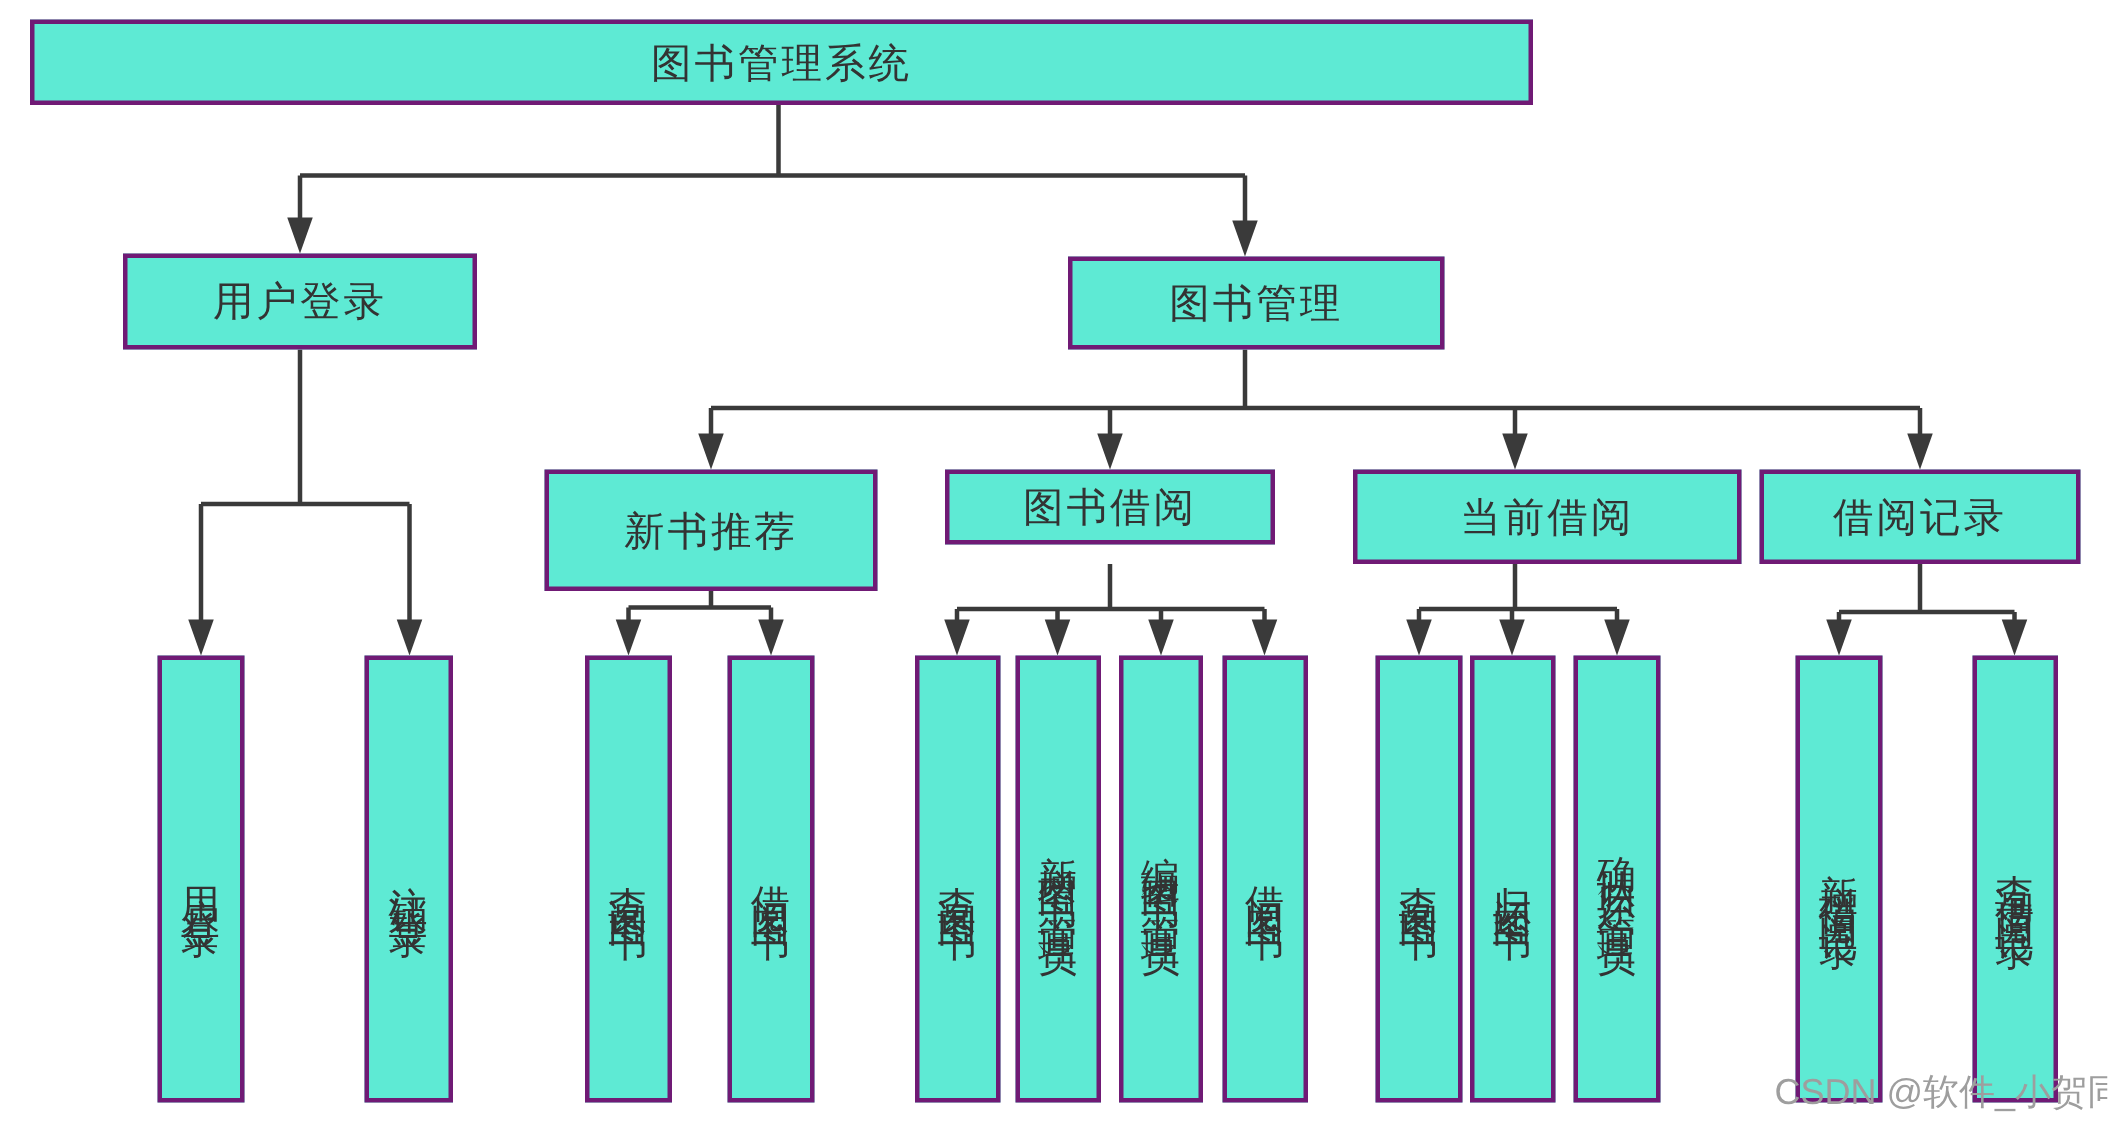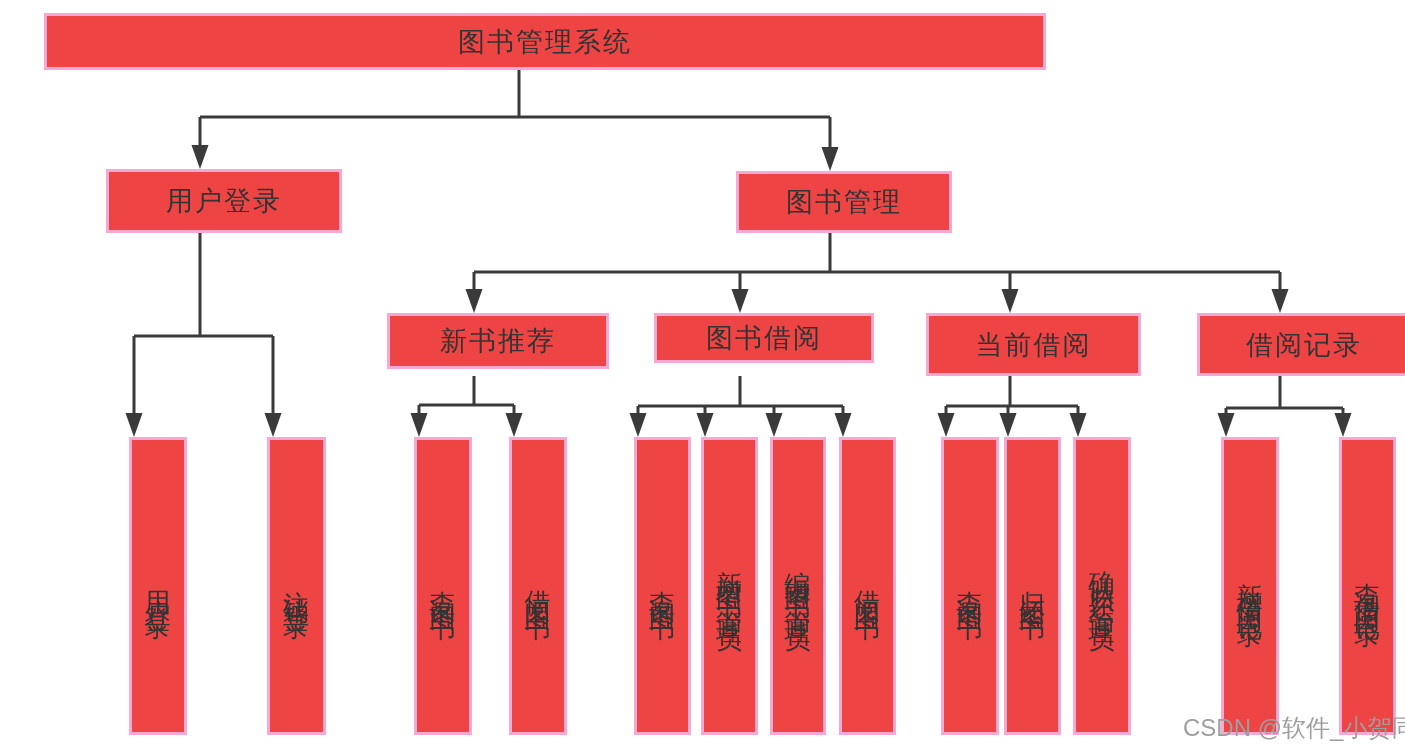--- a/index.html
+++ b/index.html
@@ -22,26 +22,25 @@
     stroke-width: 3;
     fill: none;
   }
   .connectors polygon {
     fill: #3a3a3a;
     stroke: none;
   }
   .box {
     position: absolute;
     box-sizing: border-box;
-    background: #ef4444;
-    border: 3px solid #f9a8d4;
+    background: #5eead4;
+    border: 3px solid #701a75;
     display: flex;
     align-items: center;
     justify-content: center;
-    margin-left: 24px;
   }
   .h-box {
     font-size: 27px;
     letter-spacing: 2px;
     white-space: nowrap;
   }
   .v-box {
     writing-mode: vertical-rl;
     text-orientation: mixed;
     font-size: 26px;
@@ -95,25 +94,25 @@
     <polygon points="1069.5,413 1086.5,413 1078,437"></polygon>
 
     <path d="M1280 376 V408 M1226 408 H1343 M1226 408 V423 M1343 408 V423"></path>
     <polygon points="1217.5,413 1234.5,413 1226,437"></polygon>
     <polygon points="1334.5,413 1351.5,413 1343,437"></polygon>
   </svg>
 
   <div class="box h-box" style="left:20px; top:13px; width:1002px; height:57px;">图书管理系统</div>
 
   <div class="box h-box" style="left:82px; top:169px; width:236px; height:64px;">用户登录</div>
-  <div class="box h-box" style="left:712px; top:171px; width:216px; height:62px;">图书管理</div>
+  <div class="box h-box" style="left:712px; top:171px; width:251px; height:62px;">图书管理</div>
 
-  <div class="box h-box" style="left:363px; top:313px; width:222px; height:56px;">新书推荐</div>
+  <div class="box h-box" style="left:363px; top:313px; width:222px; height:81px;">新书推荐</div>
   <div class="box h-box" style="left:630px; top:313px; width:220px; height:50px;">图书借阅</div>
-  <div class="box h-box" style="left:902px; top:313px; width:215px; height:63px;text-align:center;">当前借阅</div>
+  <div class="box h-box" style="left:902px; top:313px; width:259px; height:63px;text-align:center;">当前借阅</div>
   <div class="box h-box" style="left:1173px; top:313px; width:214px; height:63px;">借阅记录</div>
 
   <div class="box v-box" style="left:105px; top:437px; width:58px; height:298px;">用户登录</div>
   <div class="box v-box" style="left:243px; top:437px; width:59px; height:298px;">注销登录</div>
 
   <div class="box v-box" style="left:390px; top:437px; width:58px; height:298px;">查询图书</div>
   <div class="box v-box" style="left:485px; top:437px; width:58px; height:298px;">借阅图书</div>
 
   <div class="box v-box" style="left:610px; top:437px; width:57px; height:298px;">查询图书</div>
   <div class="box v-box" style="left:677px; top:437px; width:57px; height:298px;">新增图书（管理员）</div>

